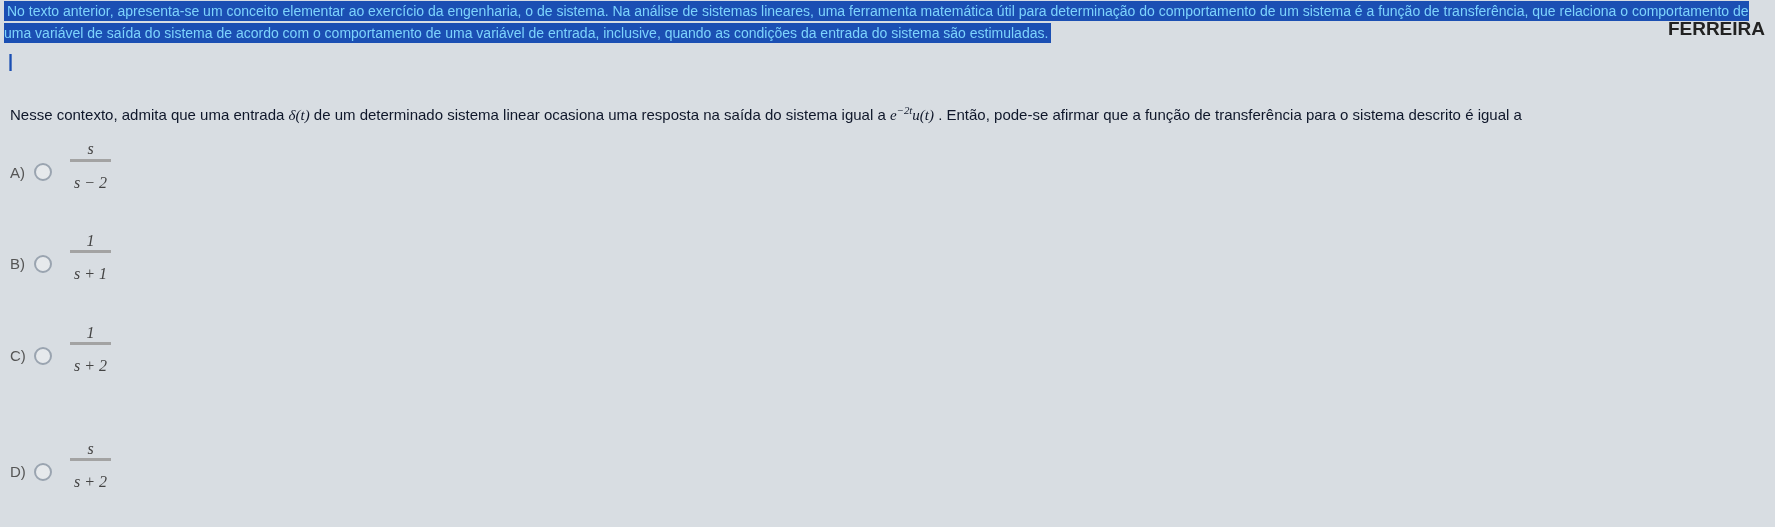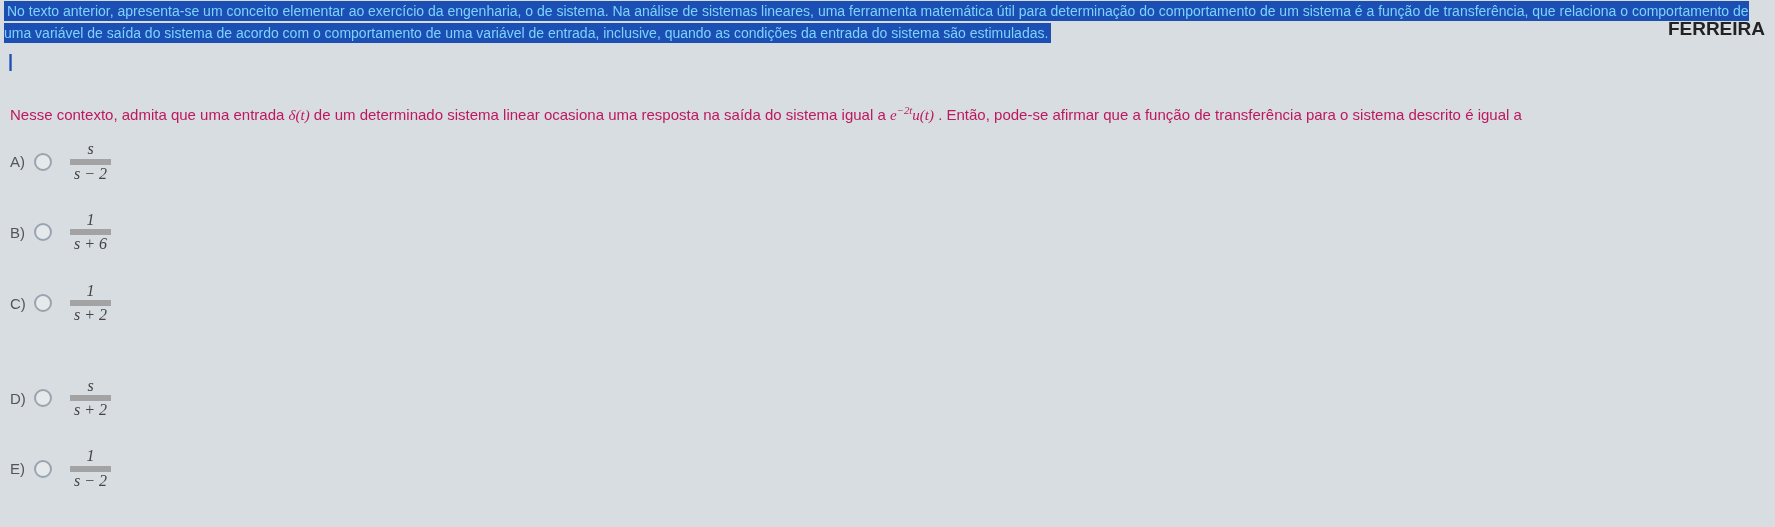--- a/index.html
+++ b/index.html
@@ -34,21 +34,21 @@
       padding: 2px 3px;
     }
     .cursor-line {
       padding: 6px 8px 0 8px;
       color: #1b4fb3;
       font-weight: bold;
       font-size: 18px;
     }
     .question-context {
       padding: 30px 10px 14px 10px;
-      color: #be185d;
+      color: #0f172a;
       font-size: 15px;
       line-height: 1.5;
     }
     .options {
       padding: 0 10px 10px 10px;
     }
     .option-row {
       display: flex;
       align-items: center;
       margin-bottom: 28px;
@@ -77,22 +77,22 @@
       font-style: italic;
       font-family: "Times New Roman", serif;
       font-size: 16px;
       line-height: 1.15;
       color: #444;
     }
     .fraction .num {
       padding: 0 4px;
     }
     .fraction .den {
-      border-top: 6px solid #a3a3a3;
-      padding: 0 4px;
+      border-top: 3px solid #a3a3a3;
+      padding: 12px 4px;
       text-align: center;
     }
     .inline-math {
       font-family: "Times New Roman", serif;
       font-style: italic;
     }
     sup {
       font-size: 0.72em;
       vertical-align: super;
     }
@@ -125,21 +125,21 @@
       <span class="num">s</span>
       <span class="den">s − 2</span>
     </span>
   </div>
 
   <div class="option-row">
     <span class="option-letter">B)</span>
     <span class="radio"></span>
     <span class="fraction">
       <span class="num">1</span>
-      <span class="den">s + 6</span>
+      <span class="den">s + 1</span>
     </span>
   </div>
 
   <div class="option-row">
     <span class="option-letter">C)</span>
     <span class="radio"></span>
     <span class="fraction">
       <span class="num">1</span>
       <span class="den">s + 2</span>
     </span>

